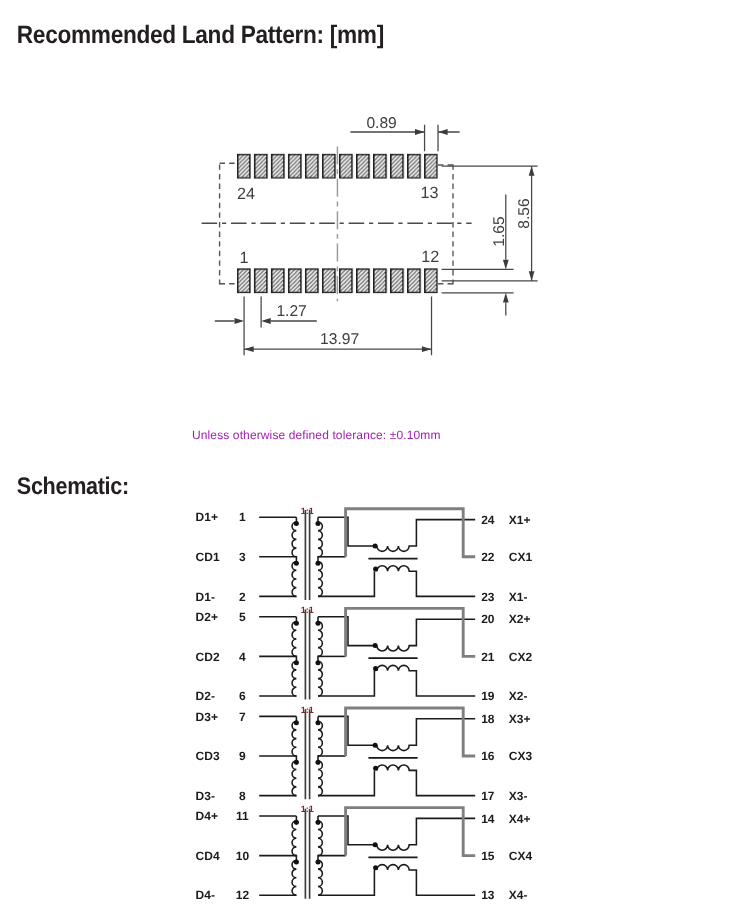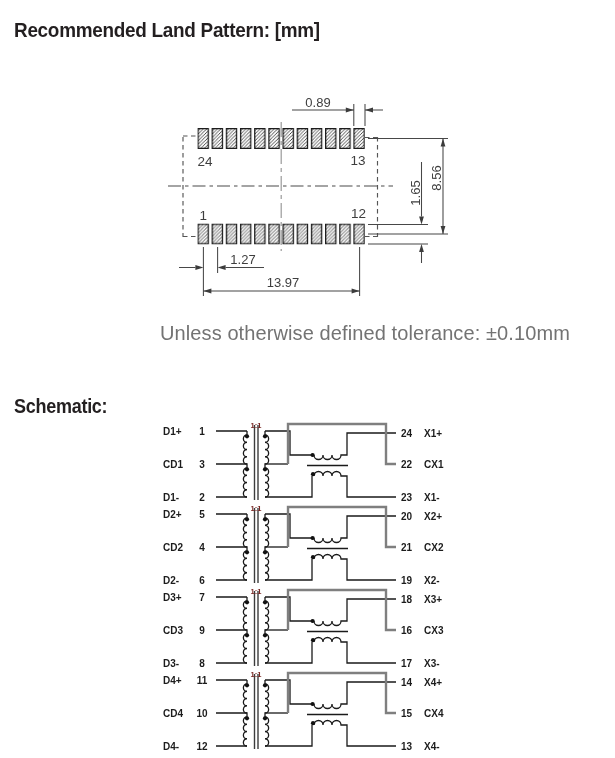--- a/index.html
+++ b/index.html
@@ -1,21 +1,21 @@
 <!DOCTYPE html>
 <html><head>
 <meta charset="utf-8">
 <style>
   html,body{margin:0;padding:0;background:#ffffff;}
   body{position:relative;width:615px;height:758px;font-family:"Liberation Sans",sans-serif;overflow:hidden;}
   .heading{position:absolute;left:14px;color:#231f20;font-weight:700;font-size:21px;
            transform:scaleX(.9);transform-origin:left center;letter-spacing:-.3px;white-space:nowrap;}
   #lp-title{top:18px;}
   #sch-title{top:395px;font-size:20px;}
-  .note{position:absolute;left:160px;top:322px;font-size:20px;color:#737373;letter-spacing:.1px;white-space:nowrap;}
+  .note{position:absolute;left:160px;top:358px;font-size:10px;color:#a21caf;letter-spacing:.1px;white-space:nowrap;}
   svg{position:absolute;left:0;display:block;}
   #land-svg{top:85px;}
   #schem-svg{top:415px;}
   .wire{stroke:#1a1a1a;stroke-width:1.3;fill:none;}
   .gray-route{stroke:#7f7f7f;stroke-width:2.4;fill:none;}
   .core-line{stroke:#3c3c3c;stroke-width:1.4;fill:none;}
   .choke-core{stroke:#1a1a1a;stroke-width:1.5;fill:none;}
   .dot{fill:#111;stroke:none;}
   .pin-label{font:bold 10px "Liberation Sans",sans-serif;fill:#1c1c1c;}
   .ratio{font:bold 7.5px "Liberation Sans",sans-serif;fill:#7b2a26;}

